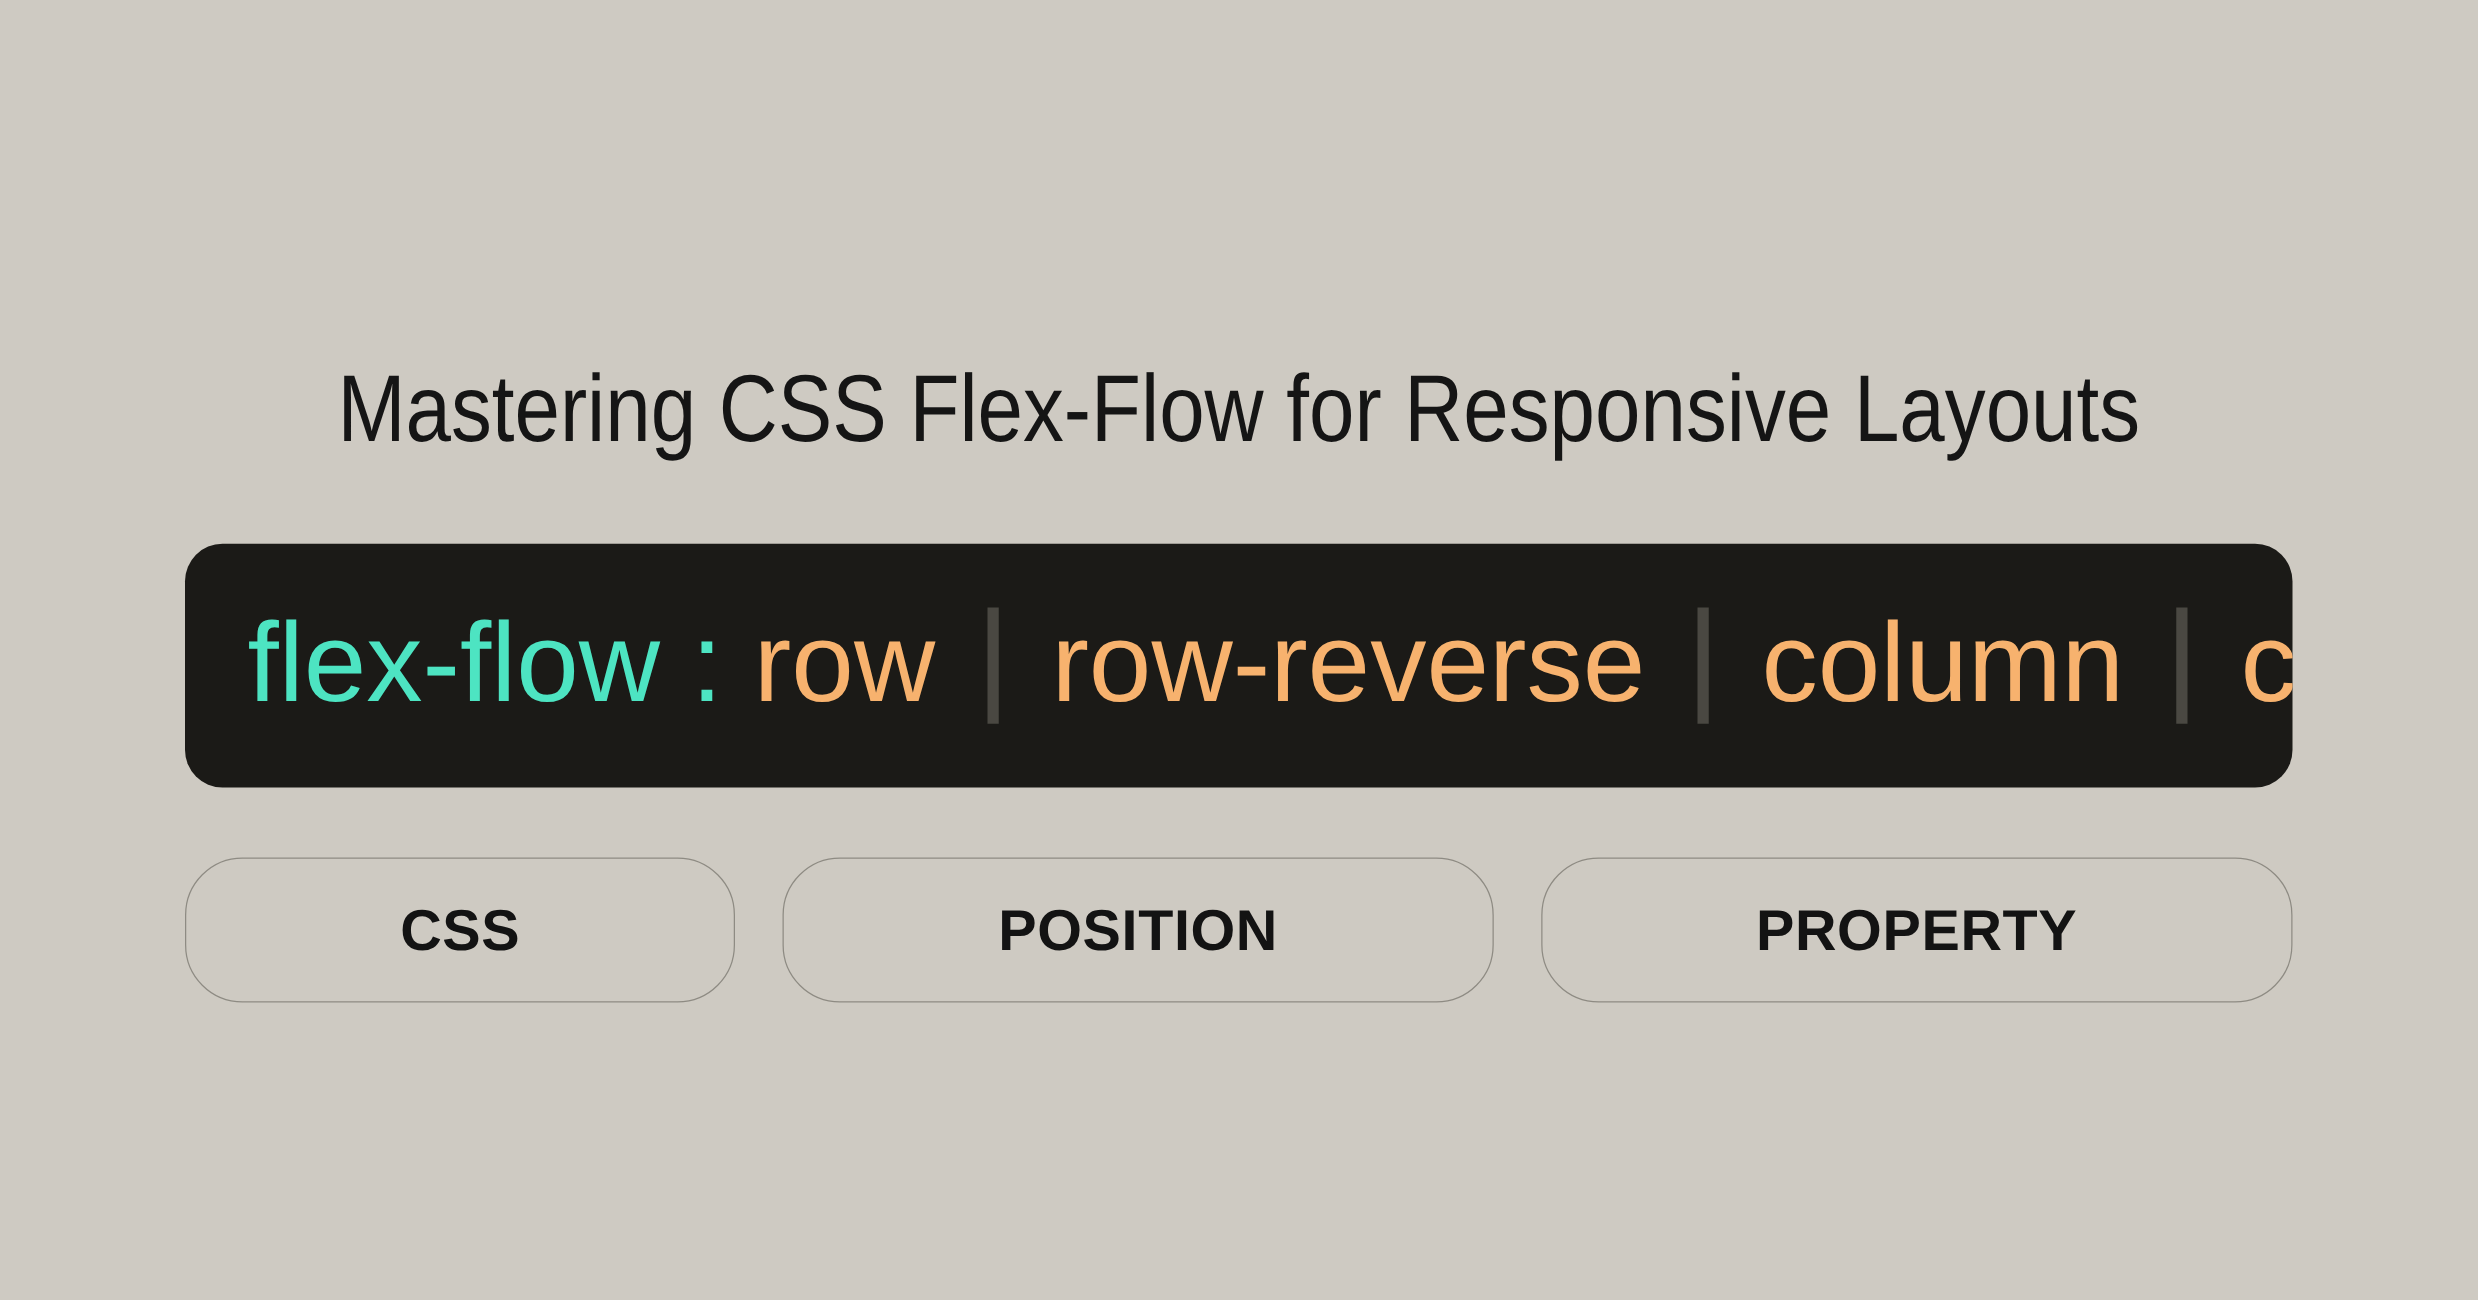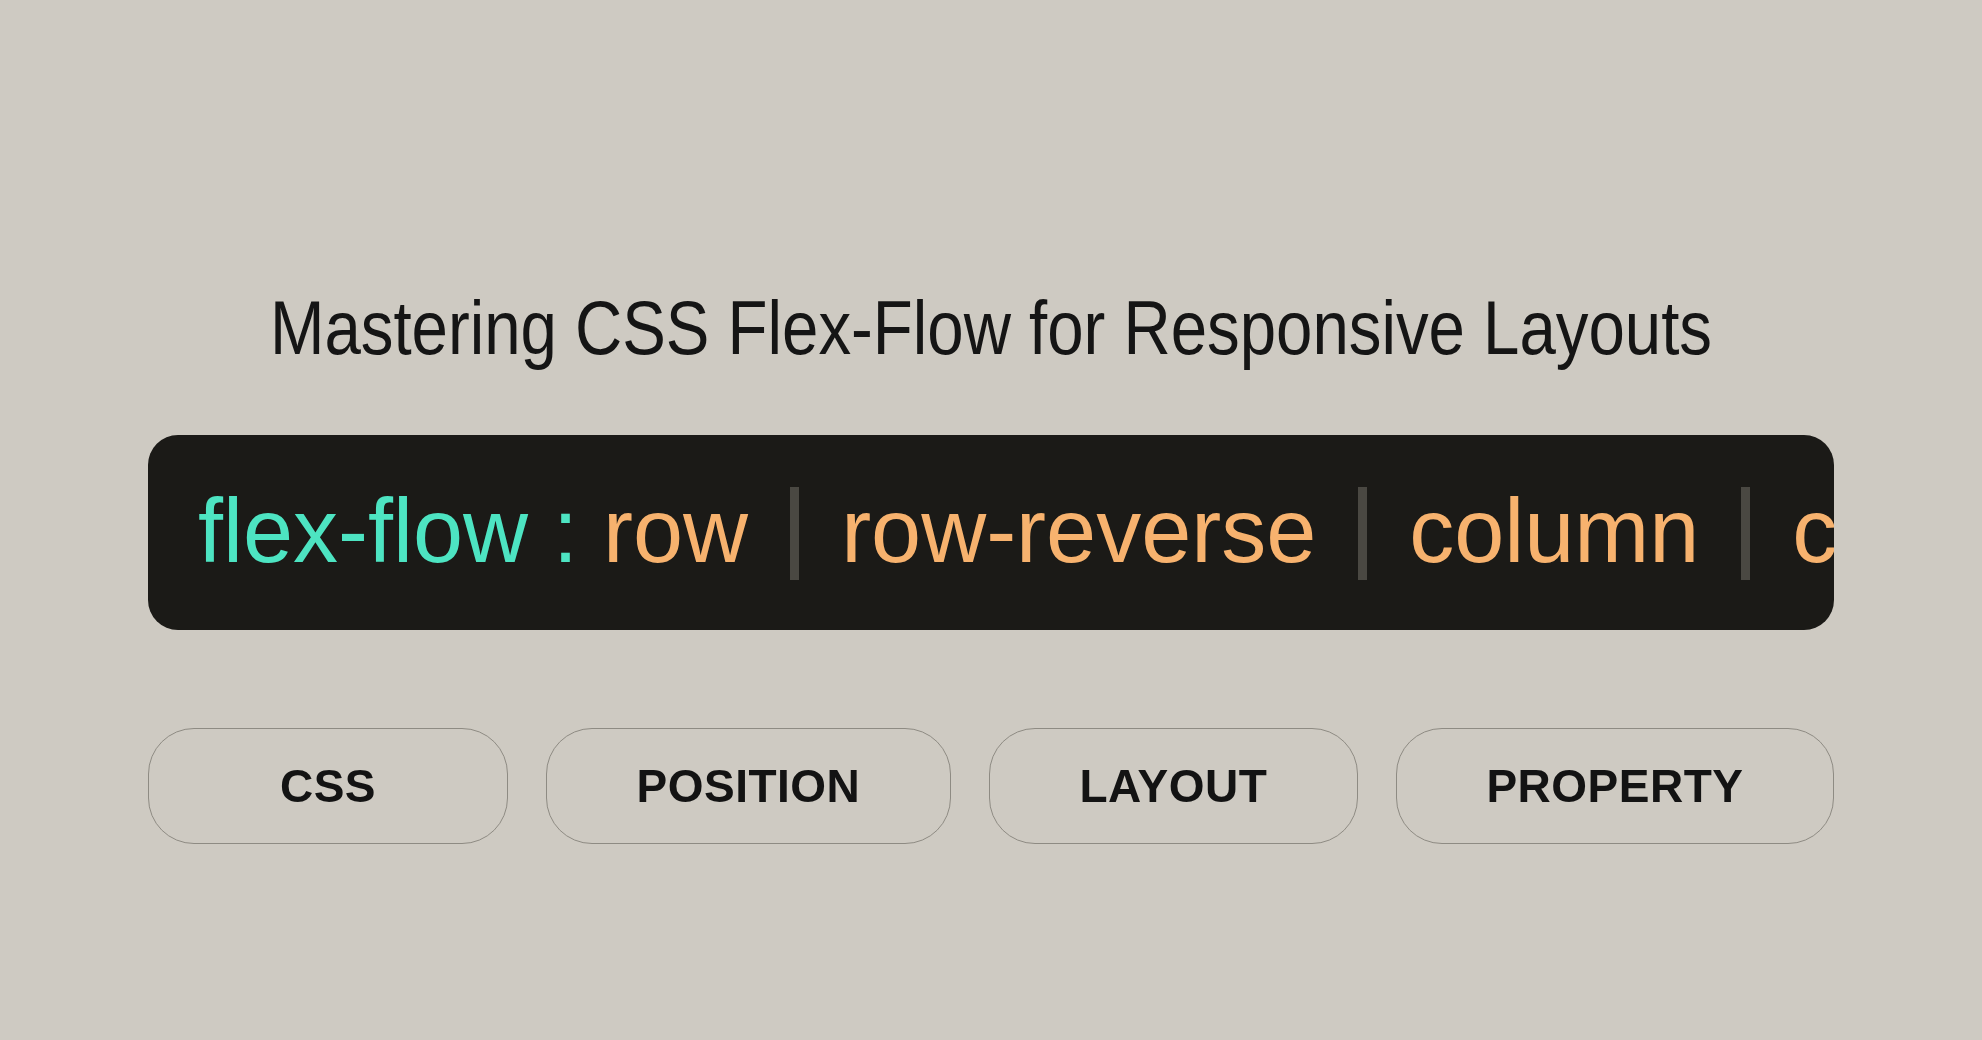--- a/index.html
+++ b/index.html
@@ -66,21 +66,21 @@
     display: inline-block;
     width: 9px;
     height: 93px;
     background: var(--separator);
     margin: 0 42px;
     vertical-align: -18px;
   }
   .tags-row {
     position: absolute;
     left: 148px;
-    top: 728px;
+    top: 686px;
     width: 1686px;
     display: flex;
     gap: 38px;
   }
   .pill {
     flex: 1 0 auto;
     min-width: 360px;
     height: 116px;
     border: 1.5px solid var(--tag-border);
     border-radius: 46px;
@@ -112,20 +112,17 @@
   </div>
 
   <div class="tags-row">
       <div class="pill">
         <span>CSS</span>
       </div>
       <div class="pill">
         <span>POSITION</span>
       </div>
       <div class="pill">
-        <span>LAYOUT</span>
-      </div>
-      <div class="pill">
         <span>PROPERTY</span>
       </div>
     </div>
 
 </div>
 
 </body></html>

